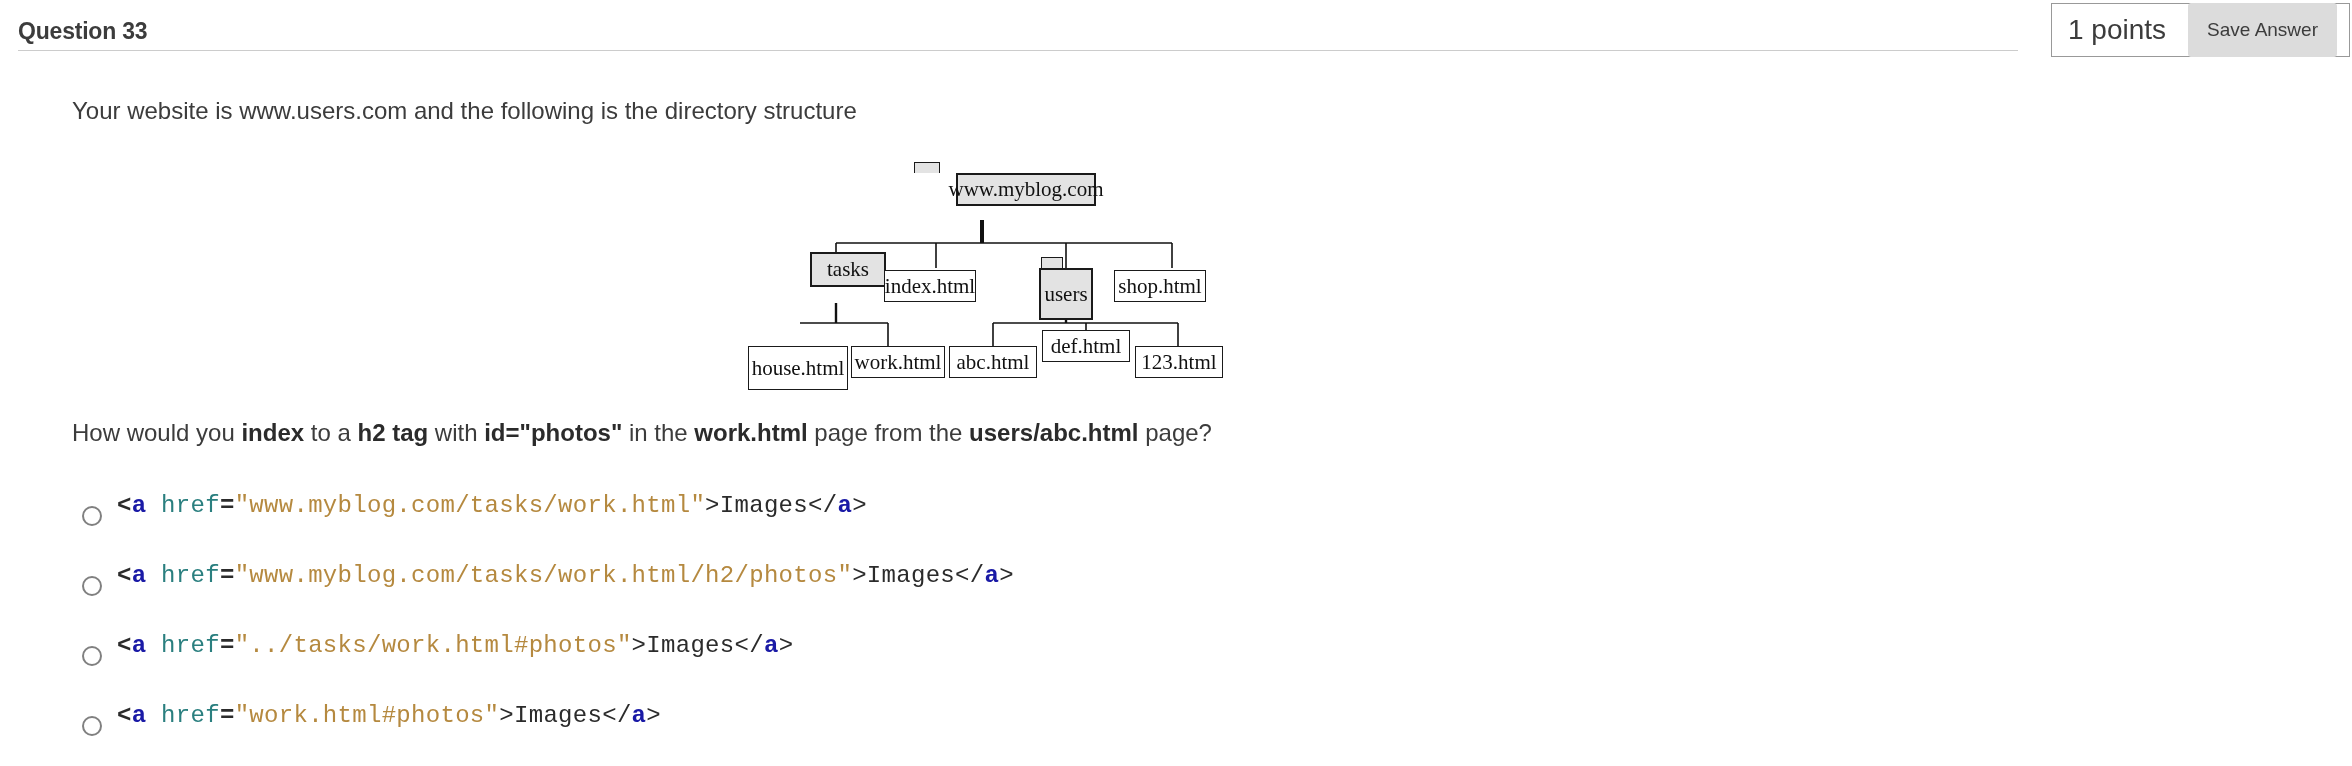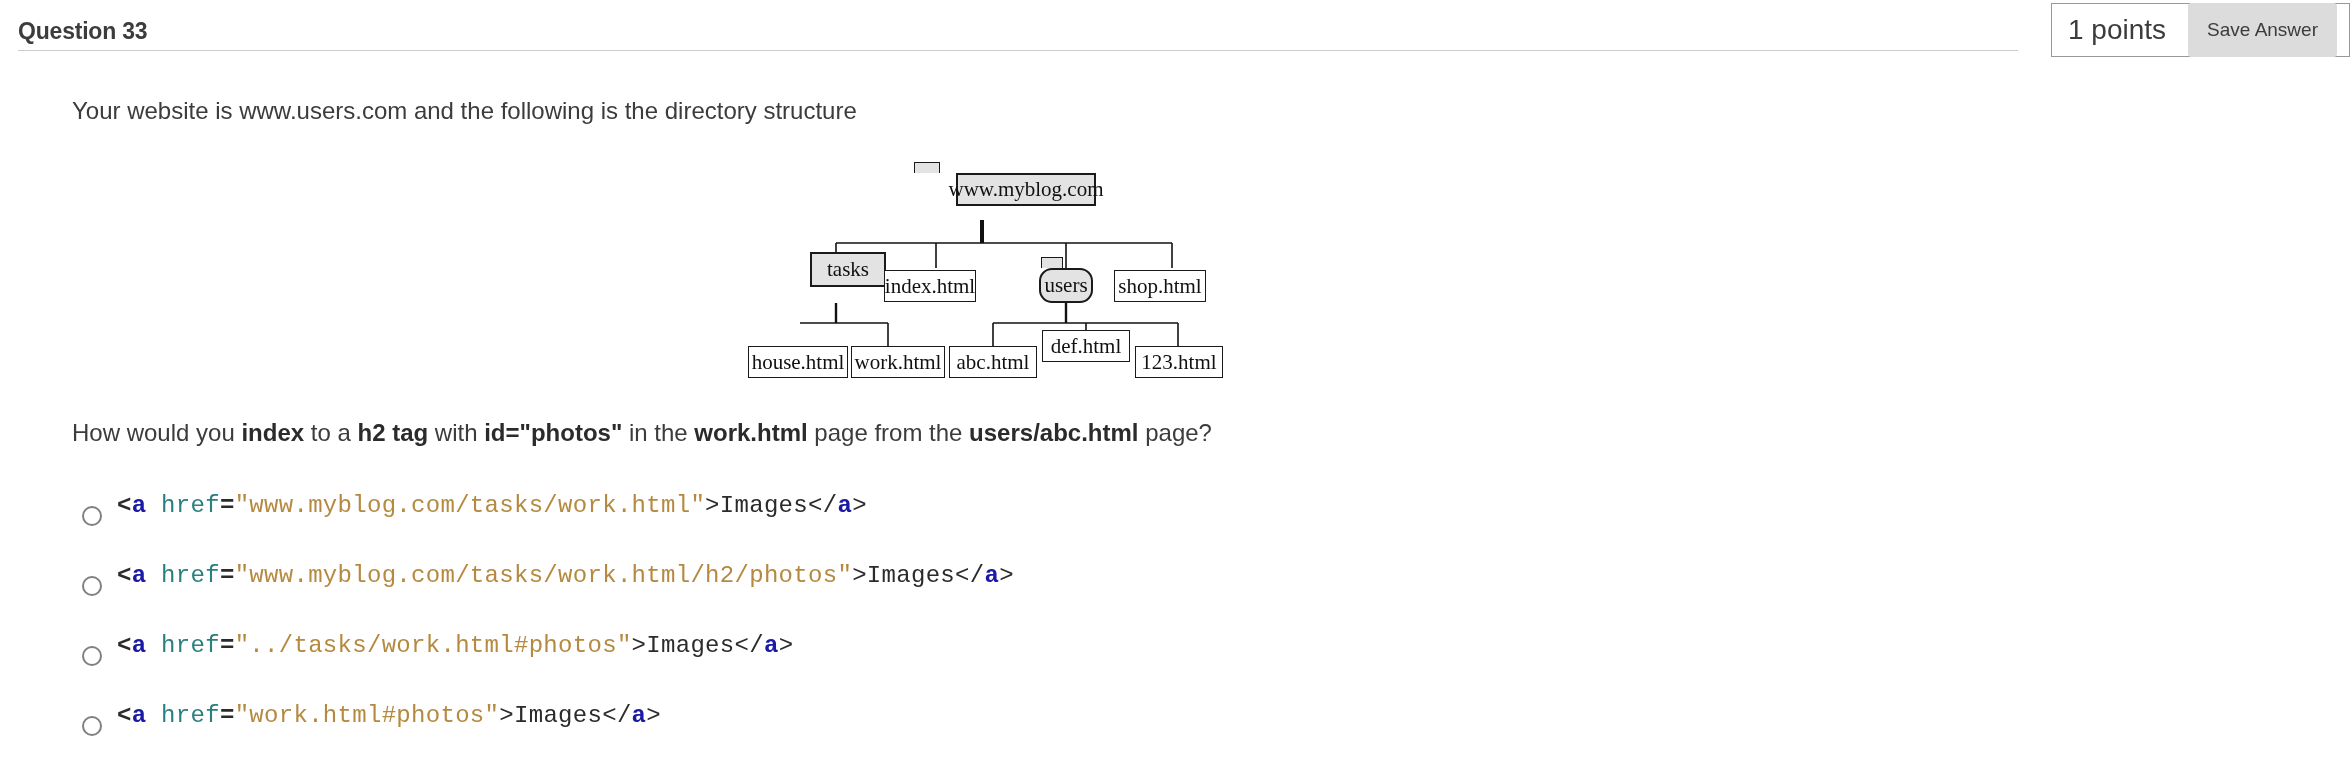--- a/index.html
+++ b/index.html
@@ -207,25 +207,25 @@
 
   <div class="folder-tab" style="left:114px; top:-6px; width:26px;"></div>
   <div class="node-box folder" style="left:112px; top:5px; width:140px; height:33px;margin-left:44px;">www.myblog.com</div>
 
   <div class="folder-tab" style="left:12px; top:89px; width:22px;"></div>
   <div class="node-box folder" style="left:10px; top:84px; width:76px; height:35px;">tasks</div>
 
   <div class="node-box" style="left:84px; top:102px; width:92px; height:32px;">index.html</div>
 
   <div class="folder-tab" style="left:241px; top:89px; width:22px;"></div>
-  <div class="node-box folder" style="left:239px; top:100px; width:54px; height:35px;border-radius:13px;">users</div>
+  <div class="node-box folder" style="left:239px; top:100px; width:54px; height:52px;">users</div>
 
   <div class="node-box" style="left:314px; top:102px; width:92px; height:32px;">shop.html</div>
 
-  <div class="node-box" style="left:-52px; top:178px; width:100px; height:32px;">house.html</div>
+  <div class="node-box" style="left:-52px; top:178px; width:100px; height:44px;">house.html</div>
   <div class="node-box" style="left:51px; top:178px; width:94px; height:32px;">work.html</div>
 
   <div class="node-box" style="left:149px; top:178px; width:88px; height:32px;">abc.html</div>
   <div class="node-box" style="left:242px; top:162px; width:88px; height:32px;">def.html</div>
   <div class="node-box" style="left:335px; top:178px; width:88px; height:32px;">123.html</div>
 </div>
 
 <div class="question-text"><span>How would you </span><b>index</b><span> to a </span><b>h2 tag</b><span> with </span><b>id="photos"</b><span> in the </span><b>work.html</b><span> page from the </span><b>users/abc.html</b><span> page?</span></div>
 
 <div class="options">

